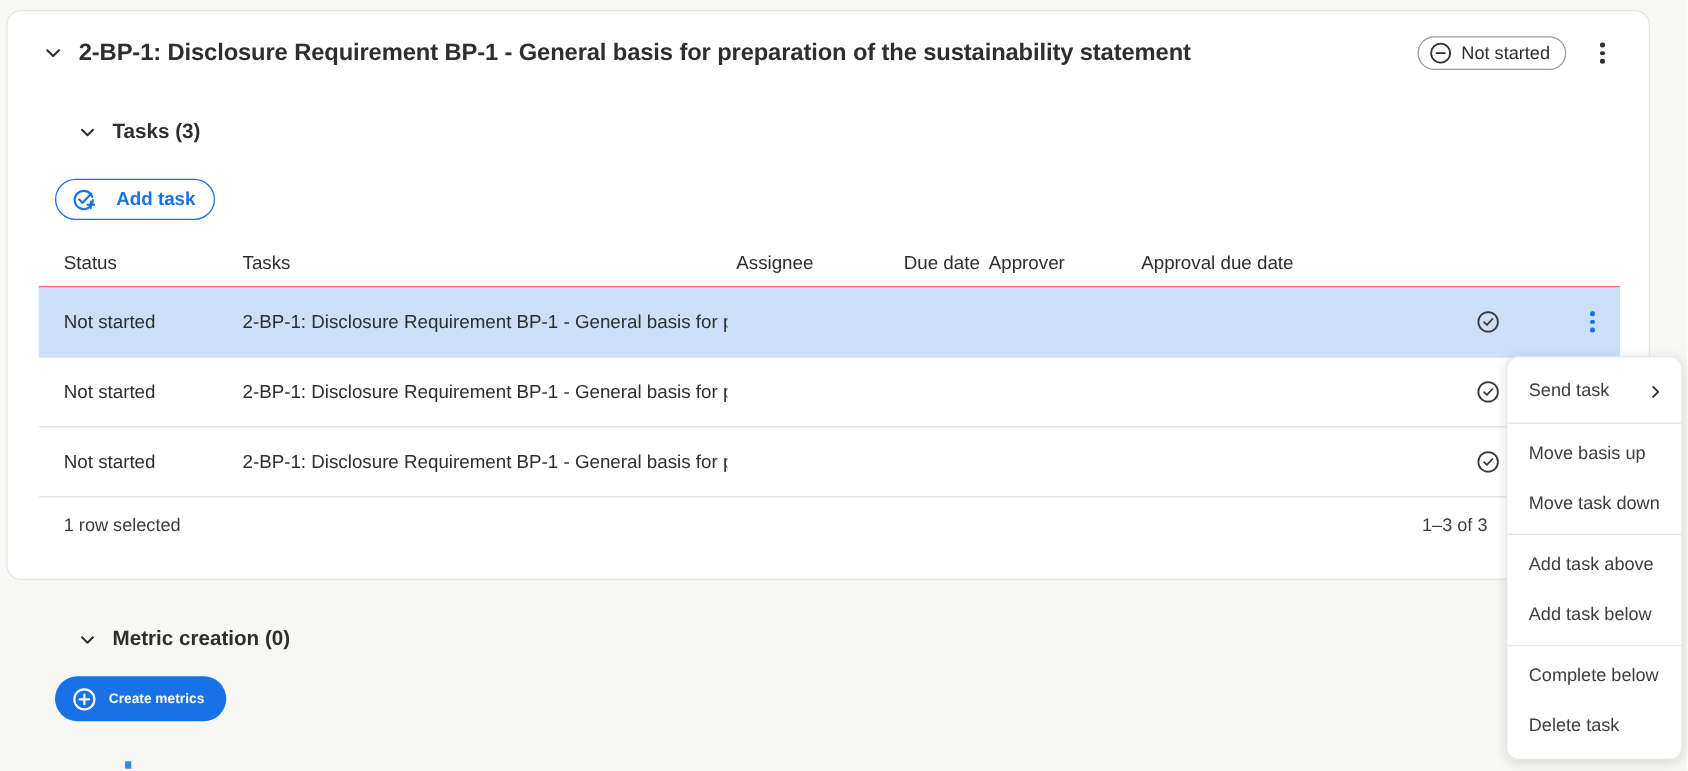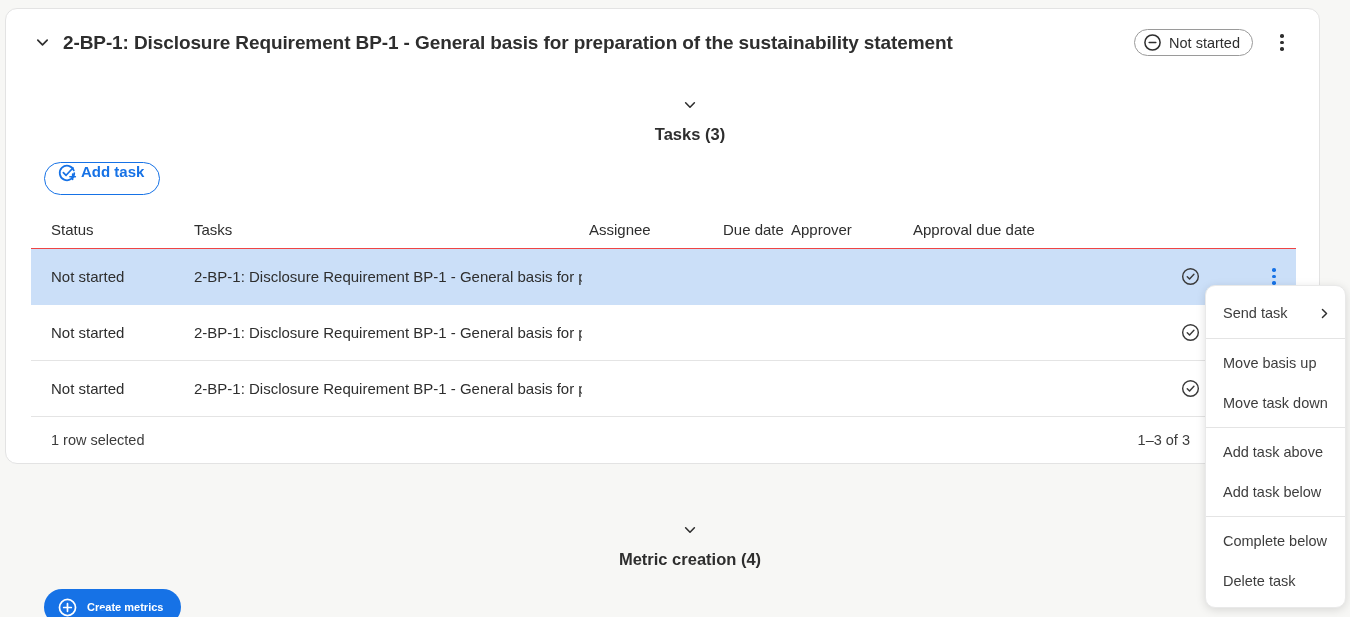--- a/index.html
+++ b/index.html
@@ -26,26 +26,26 @@
     margin-left:auto; display:flex; align-items:center; gap:7px;
     border:1px solid #9a9a9a; border-radius:14px;
     height:27px; padding:0 12px 0 8px;
     font-size:14.5px; color:#2e2e2e; white-space:nowrap; flex:none;
   }
   .kebab { display:inline-flex; flex-direction:column; align-items:center; justify-content:center; gap:3px; width:26px; height:26px; cursor:pointer; flex:none; }
   .kebab i { width:3.5px; height:3.5px; border-radius:50%; background:#2e2e2e; }
   .kebab.blue i { background:#1672e6; }
   .header-kebab { margin-left:16px; }
   
-  .section-title { display:flex; align-items:center; gap:11px; font-size:16.5px; font-weight:700;flex-direction:column; }
+  .section-title { display:flex; align-items:center; gap:11px; font-size:16.5px; font-weight:700; }
   .tasks-title { margin:40px 0 0 55px; }
   .metric-title { margin:58px 0 0 55px; }
   .btn-outline {
-    display:inline-flex; gap:4px;
-    margin:18px 0 0 38px; height:33px; padding:0 15px 0 12px;
+    display:inline-flex; align-items:center; gap:16px;
+    margin:28px 0 0 38px; height:33px; padding:0 15px 0 12px;
     border:1.5px solid #1672e6; border-radius:17px; background:#fff;
     color:#1672e6; font-size:15px; font-weight:700; cursor:pointer;
     font-family:inherit;
   }
   .btn-primary {
     display:inline-flex; align-items:center; gap:9px;
     margin:20px 0 0 38px; height:36px; padding:0 18px 0 13px;
     border:none; border-radius:19px; background:#1672e6;
     color:#ffffff; font-size:11px; font-weight:700; cursor:pointer;
     font-family:inherit;
@@ -222,21 +222,21 @@
     </div>
   </div>
 
   
   <div class="section-title metric-title">
     <span class="chev">
       <svg width="14" height="14" viewBox="0 0 16 16">
           <path d="M3 5.5 L8 10.5 L13 5.5" fill="none" stroke="#2e2e2e" stroke-width="1.8" stroke-linecap="round" stroke-linejoin="round"></path>
         </svg>
     </span>
-    <span>Metric creation (4)</span>
+    <span>Metric creation (0)</span>
   </div>
 
   <button class="btn-primary">
     <svg width="21" height="21" viewBox="0 0 22 22">
         <circle cx="11" cy="11" r="8.4" fill="none" stroke="#ffffff" stroke-width="1.8"></circle>
         <path d="M11 7 V15 M7 11 H15" stroke="#ffffff" stroke-width="1.8" stroke-linecap="round"></path>
       </svg>
     <span>Create metrics</span>
   </button>
 

